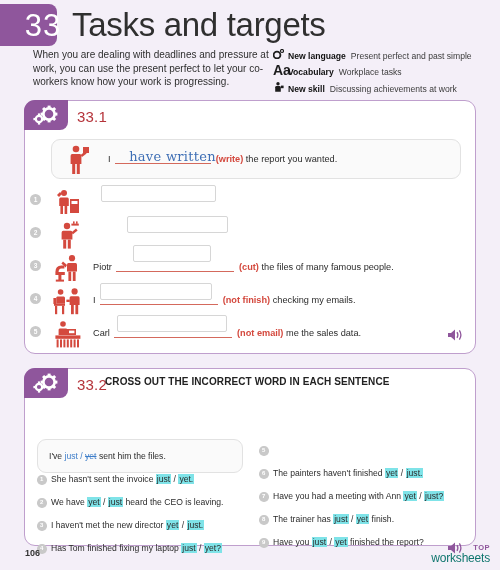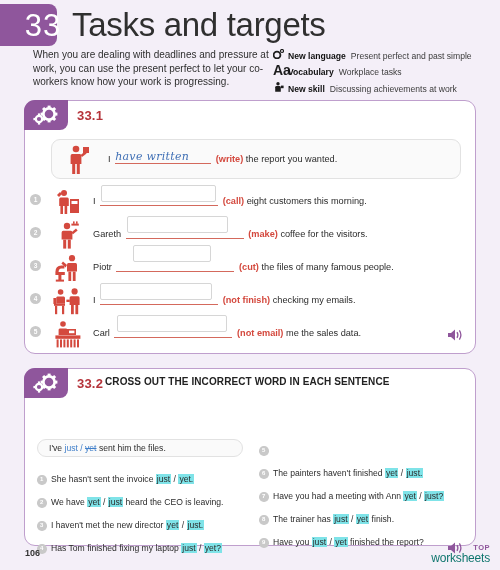--- a/index.html
+++ b/index.html
@@ -67,21 +67,21 @@
   .gear-badge {
     position:absolute; left:-1px; top:-1px;
     width:44px; height:30px;
     background:#8f569c;
     border-radius:11px 0 8px 0;
     display:flex; align-items:center; justify-content:center;
   }
   .gear-badge svg { display:block; }
   .ex-num {
     position:absolute; left:52px; top:7px;
-    font-size:13px; font-weight:bold; color:#b5333a; letter-spacing:0.2px;
+    font-size:15px; font-weight:normal; color:#b5333a; letter-spacing:0.2px;
   }
   .ex-title {
     position:absolute; left:80px; top:7px;
     font-size:10px; font-weight:bold; color:#222; letter-spacing:0.1px;
   }
 
   
   #ex1-body { position:relative; padding:6px 0 0 0; }
   .q-example {
     position:relative;
@@ -118,42 +118,42 @@
   .blank {
     display:inline-block;
     border-bottom:1px solid #d4695c;
     height:12px;
     vertical-align:-2px;
     margin:0 2px;
     position:relative;
   }
   .ans-script {
     color:#3f6fb5; font-family:"DejaVu Serif", serif;
-    font-style:italic; font-size:11px; letter-spacing:0.3px;
-    position:absolute; left:0; top:-2px; white-space:nowrap;
+    font-size:13px; letter-spacing:0.3px;
+    position:absolute; left:14px; top:-2px; white-space:nowrap;
   }
   .verb { color:#d4493e; font-weight:bold; }
   .inputbox {
     position:absolute;
     background:#ffffff;
     border:1px solid #d6d6d6;
     border-radius:2px;
     height:17px;
   }
   .speaker {
     position:absolute; right:12px; bottom:8px;
     width:16px; height:14px;
   }
   .speaker svg { display:block; }
 
   
   #ex2-body { position:relative; }
   .s-example {
     position:absolute; left:12px; top:42px;
-    width:206px; height:18px;
+    width:206px; height:34px;
     background:#fafafa; border:1px solid #e2e2e2; border-radius:9px;
     display:flex; align-items:center;
   }
   .s-example .stext { padding-left:11px; font-size:8.6px; line-height:12px; }
   .s-row {
     position:absolute;
     font-size:8.6px; line-height:12px; white-space:nowrap;
   }
   .s-num {
     position:absolute; left:0; top:2px;
@@ -280,48 +280,36 @@
         <svg width="26" height="26" viewBox="0 0 26 26">
           <circle cx="9" cy="4" r="3" fill="#d4493e"></circle>
           <path d="M5.6 8.6 L12.4 8.6 Q13.8 8.6 13.8 10.4 L13.8 17 L4.2 17 L4.2 10.4 Q4.2 8.6 5.6 8.6 Z" fill="#d4493e"></path>
           <rect x="5.4" y="17" width="2.6" height="8" fill="#d4493e"></rect>
           <rect x="9.6" y="17" width="2.6" height="8" fill="#d4493e"></rect>
           <rect x="15" y="10" width="9" height="14" fill="#d4493e"></rect>
           <rect x="16.5" y="12" width="6" height="3" fill="#ffffff"></rect>
           <path d="M2 6 L5 3 L7 5 L4 8 Z" fill="#d4493e"></path>
         </svg>
       </div>
-      <div class="sent">
-        <span>I</span>
-        <span class="blank" style="width:118px;"></span>
-        <span class="verb">(call)</span>
-        <span>eight customers this morning.</span>
-      </div>
       <input class="inputbox" style="left: 50px; top: 0px; width: 115px;" value="">
     </div>
 
     <div class="q-row">
       <span class="q-num">2</span>
       <div class="pictogram">
         <svg width="22" height="28" viewBox="0 0 22 28">
           <circle cx="10" cy="5" r="3.2" fill="#d4493e"></circle>
           <path d="M6.2 9.8 L13.8 9.8 Q15.4 9.8 15.4 11.8 L15.4 18.6 L4.6 18.6 L4.6 11.8 Q4.6 9.8 6.2 9.8 Z" fill="#d4493e"></path>
           <rect x="6.2" y="18.6" width="3" height="9" fill="#d4493e"></rect>
           <rect x="10.8" y="18.6" width="3" height="9" fill="#d4493e"></rect>
           <path d="M14.4 11.4 L19 7.6 L20.6 9.4 L16 13.2 Z" fill="#d4493e"></path>
           <rect x="14.4" y="2.6" width="7.4" height="2" fill="#d4493e"></rect>
           <rect x="16" y="0.4" width="1.6" height="2.4" fill="#d4493e"></rect>
           <rect x="19" y="0.4" width="1.6" height="2.4" fill="#d4493e"></rect>
         </svg>
-      </div>
-      <div class="sent">
-        <span>Gareth</span>
-        <span class="blank" style="width:118px;"></span>
-        <span class="verb">(make)</span>
-        <span>coffee for the visitors.</span>
       </div>
       <input class="inputbox" style="left: 76px; top: -2px; width: 101px;" value="">
     </div>
 
     <div class="q-row">
       <span class="q-num">3</span>
       <div class="pictogram">
         <svg width="28" height="28" viewBox="0 0 28 28">
           <circle cx="18" cy="4.2" r="3.1" fill="#d4493e"></circle>
           <path d="M14.4 9 L21.6 9 Q23 9 23 10.8 L23 17.6 L13 17.6 L13 10.8 Q13 9 14.4 9 Z" fill="#d4493e"></path>

